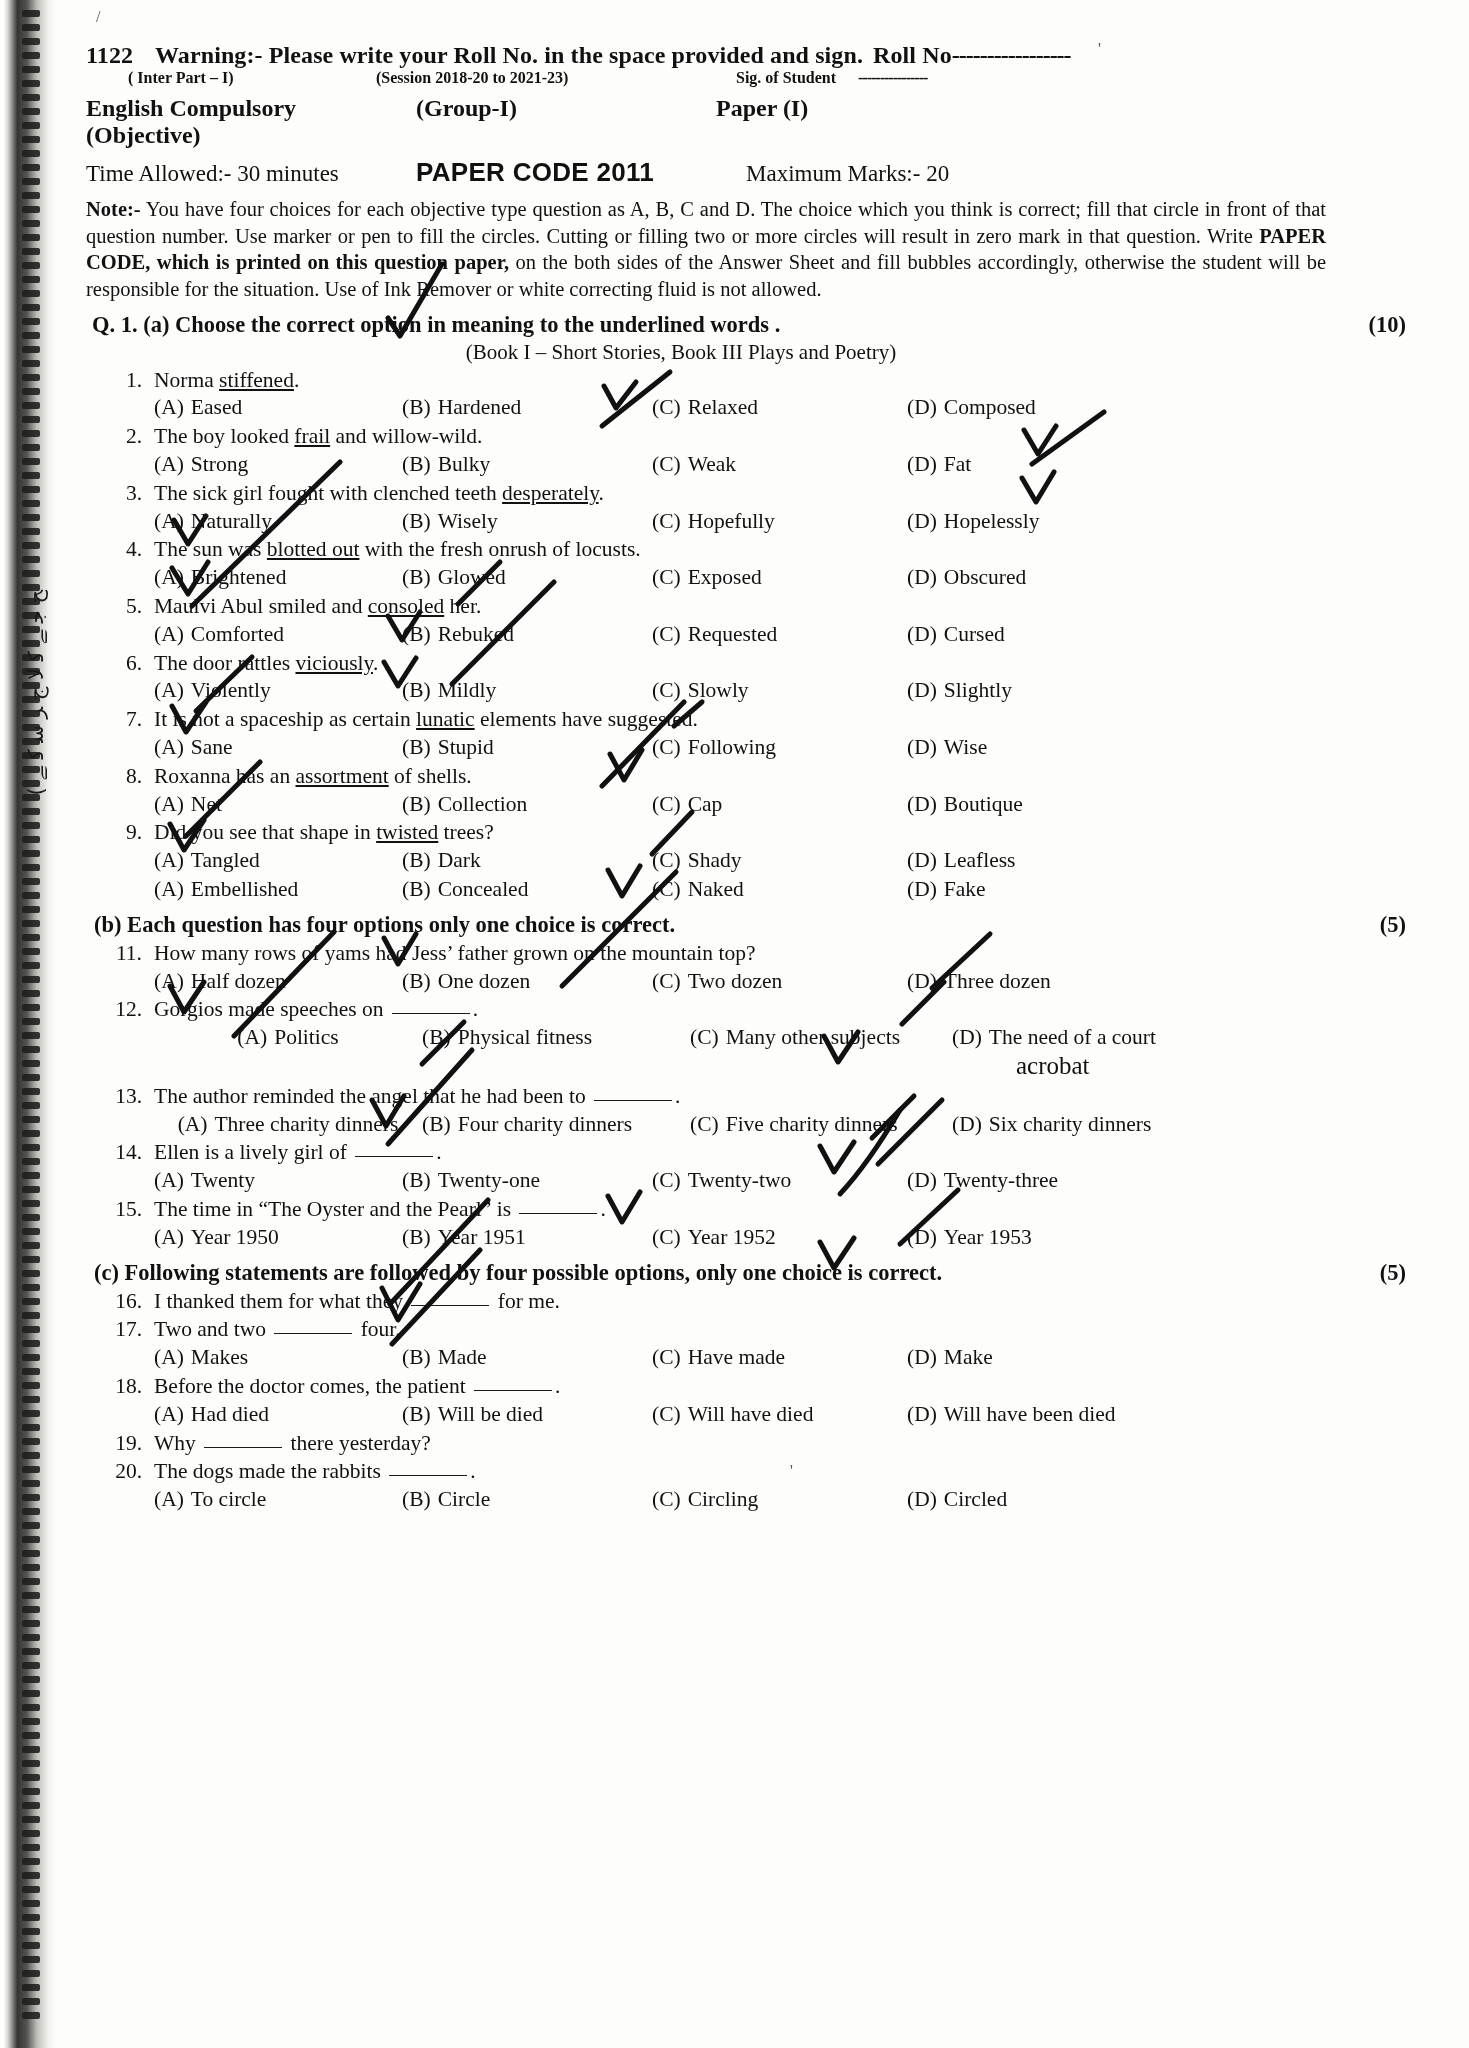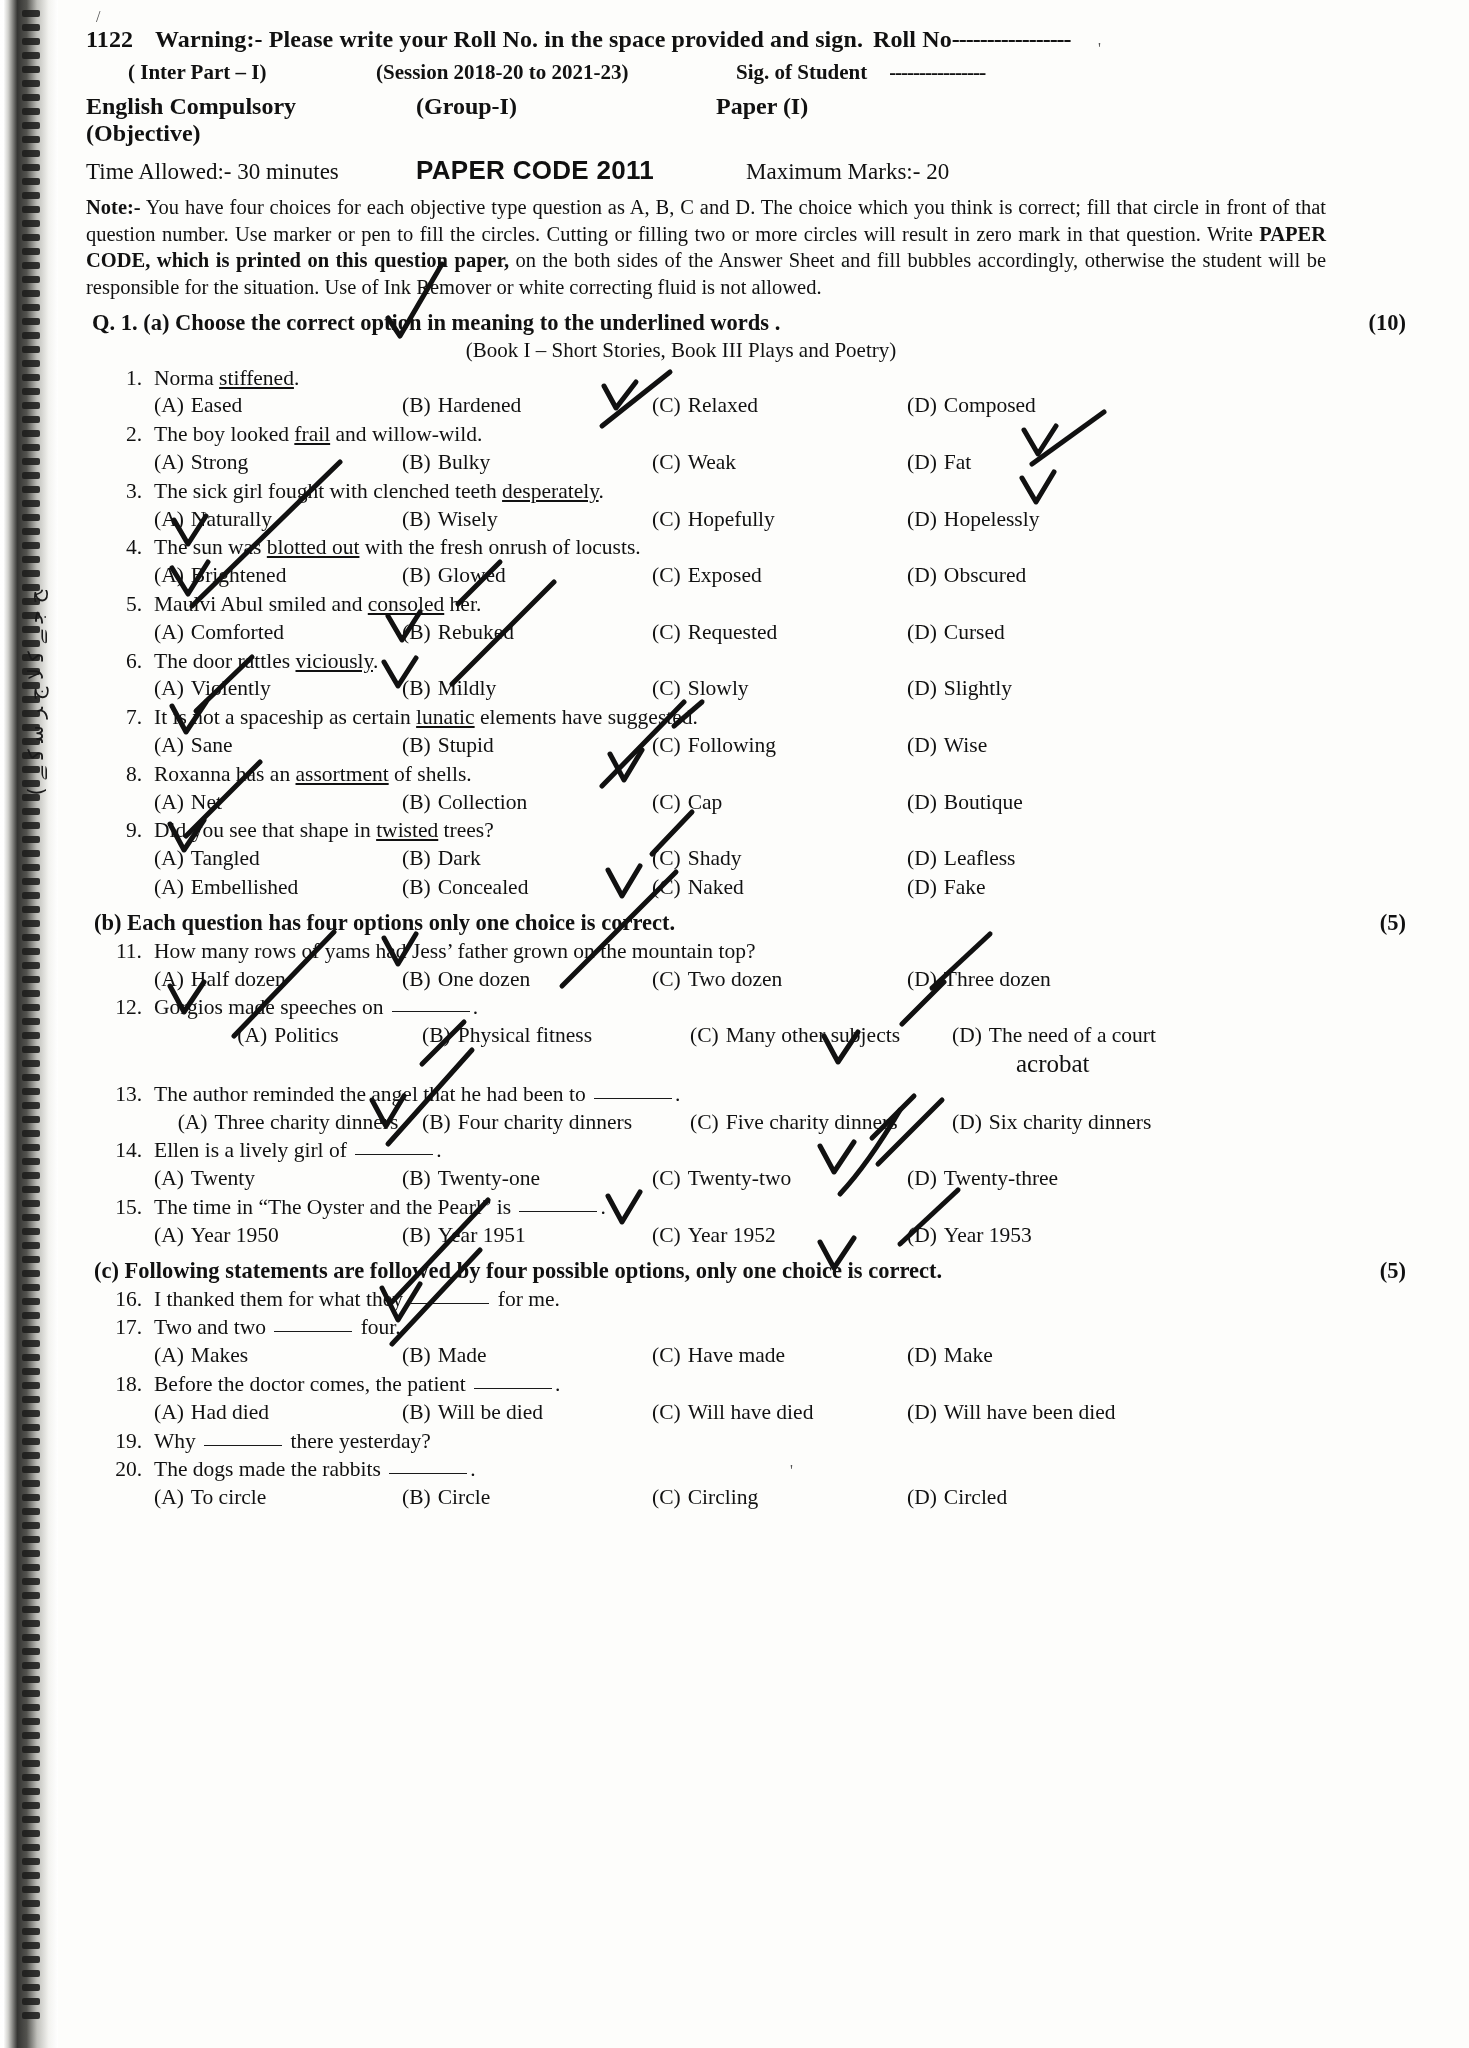--- a/index.html
+++ b/index.html
@@ -32,30 +32,30 @@
   .urdu-vert{
     position:absolute; left:24px; top:590px;
     writing-mode:vertical-rl; transform:rotate(180deg);
     font-size:21px; letter-spacing:2px; color:#1a1a1a;
     font-family:"DejaVu Sans", sans-serif;
     white-space:nowrap;
   }
 
   .content {
     position:absolute;
-    left:86px; top:26px; width:1320px;
+    left:86px; top:42px; width:1320px;
   }
 
   
   .hdr-row { display:flex; align-items:baseline; font-weight:bold; }
   .hdr1 { font-size:24px; letter-spacing:.1px; }
   .hdr1 .code { margin-right:22px; }
   .dashline { letter-spacing:-1px; }
 
-  .hdr2 { font-size:21px; margin-top:7px; }
+  .hdr2 { font-size:16px; margin-top:0; }
   .hdr2 .c1 { width:290px; padding-left:42px; box-sizing:border-box;}
   .hdr2 .c2 { width:360px; }
   .hdr2 .c3 { }
 
   .hdr3 { font-size:24px; margin-top:8px; }
   .hdr3 .c1 { width:330px; }
   .hdr3 .c2 { width:300px; }
   .hdr3 .c3 { }
 
   .hdr4 { font-size:23px; margin-top:8px; font-weight:normal; }

